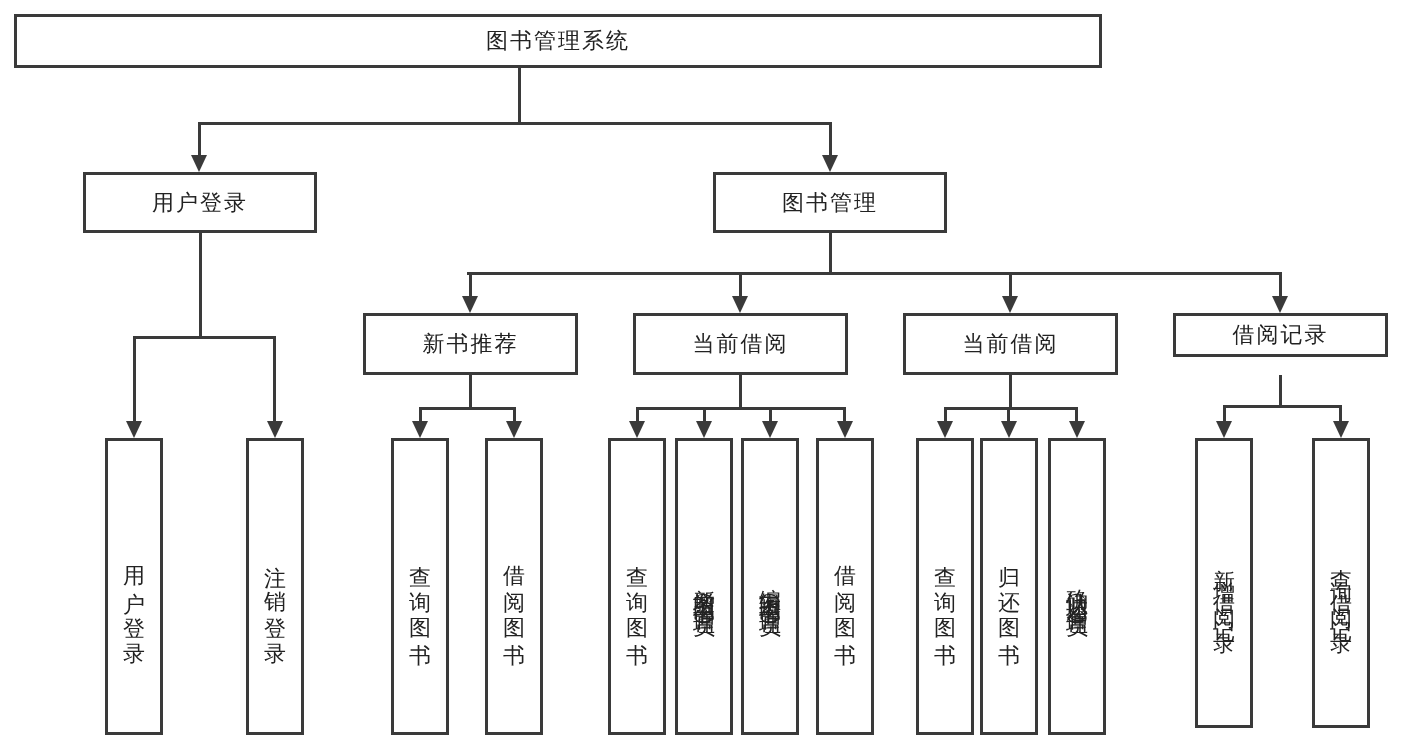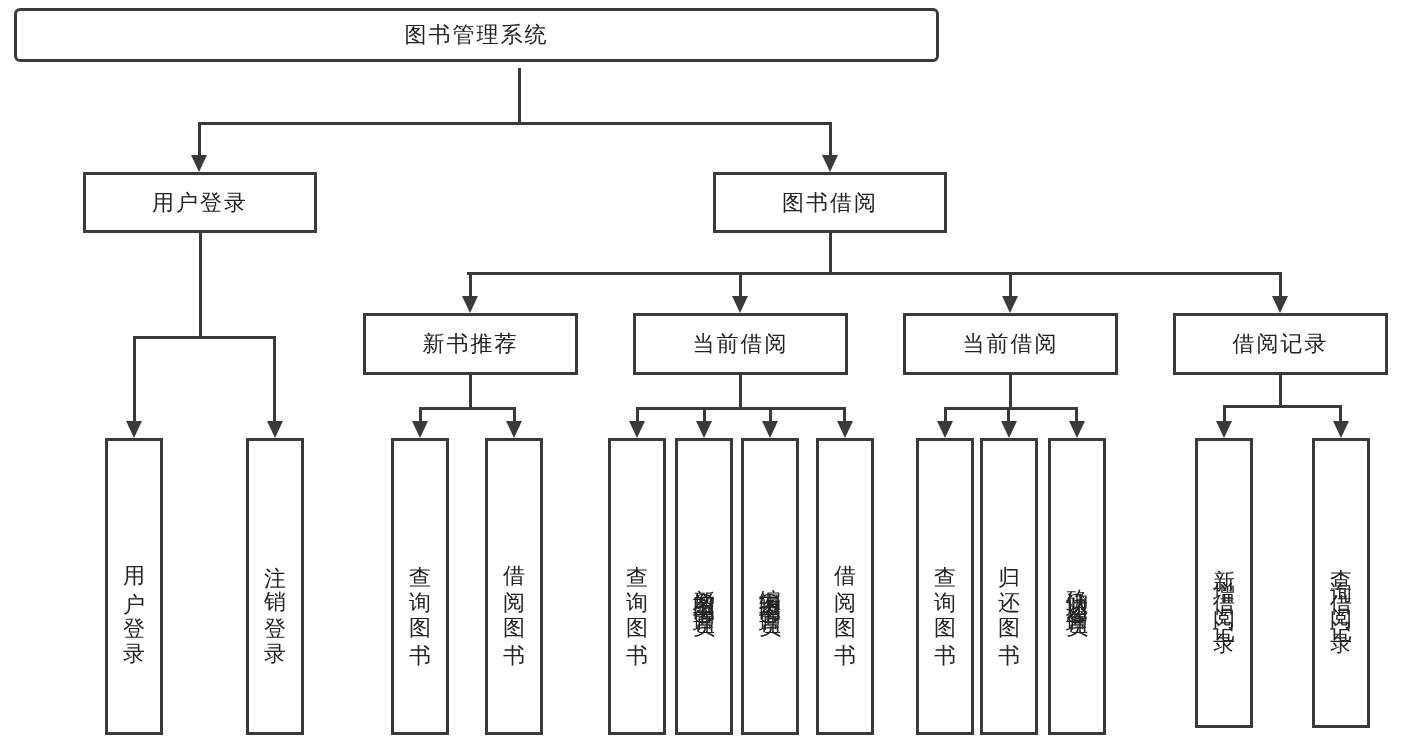--- a/index.html
+++ b/index.html
@@ -43,36 +43,36 @@
     position:absolute;right:4px;bottom:6px;
     font-size:19px;color:var(--watermark);letter-spacing:1px;z-index:5;
     text-shadow:1px 1px 0 rgba(214,80,80,.25),-1px 0 0 rgba(90,120,230,.25);
   }
 </style>
 </head>
 <body>
 
 <div id="stage">
 
-  <div class="node" style="left:14px;top:8px;width:925px;height:54px;border-radius:6px;">
+  <div class="node" style="left:14px;top:14px;width:1088px;height:54px;">
     <span>图书管理系统</span>
   </div>
 
   <div class="vline" style="left:518px;top:68px;height:54px;"></div>
   <div class="hline" style="left:199px;top:122px;width:632px;"></div>
   <div class="vline" style="left:198px;top:122px;height:34px;"></div>
   <div class="arrow" style="left:191px;top:155px;"></div>
   <div class="vline" style="left:829px;top:122px;height:34px;"></div>
   <div class="arrow" style="left:822px;top:155px;"></div>
 
   <div class="node" style="left:83px;top:172px;width:234px;height:61px;">
     <span>用户登录</span>
   </div>
   <div class="node" style="left:713px;top:172px;width:234px;height:61px;">
-    <span>图书借阅</span>
+    <span>图书管理</span>
   </div>
 
   <div class="vline" style="left:199px;top:233px;height:103px;"></div>
   <div class="hline" style="left:133px;top:336px;width:143px;"></div>
   <div class="vline" style="left:133px;top:336px;height:86px;"></div>
   <div class="arrow" style="left:126px;top:421px;"></div>
   <div class="vline" style="left:273px;top:336px;height:86px;"></div>
   <div class="arrow" style="left:267px;top:421px;"></div>
 
   <div class="vline" style="left:829px;top:233px;height:39px;"></div>
@@ -88,21 +88,21 @@
 
   <div class="node" style="left:363px;top:313px;width:215px;height:62px;">
     <span>新书推荐</span>
   </div>
   <div class="node" style="left:633px;top:313px;width:215px;height:62px;">
     <span>当前借阅</span>
   </div>
   <div class="node" style="left:903px;top:313px;width:215px;height:62px;">
     <span>当前借阅</span>
   </div>
-  <div class="node" style="left:1173px;top:313px;width:215px;height:62px;">
+  <div class="node" style="left:1173px;top:313px;width:215px;height:44px;">
     <span>借阅记录</span>
   </div>
 
   <div class="vline" style="left:469px;top:375px;height:32px;"></div>
   <div class="hline" style="left:419px;top:407px;width:97px;"></div>
   <div class="vline" style="left:419px;top:407px;height:15px;"></div>
   <div class="arrow" style="left:412px;top:421px;"></div>
   <div class="vline" style="left:513px;top:407px;height:15px;"></div>
   <div class="arrow" style="left:506px;top:421px;"></div>
 

